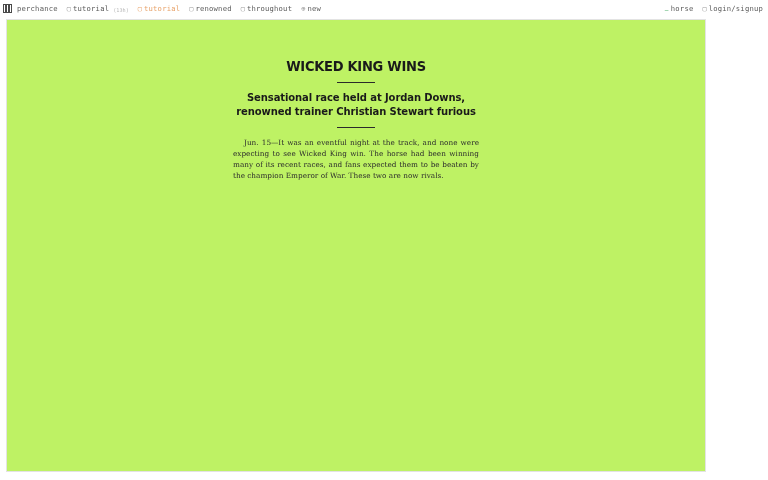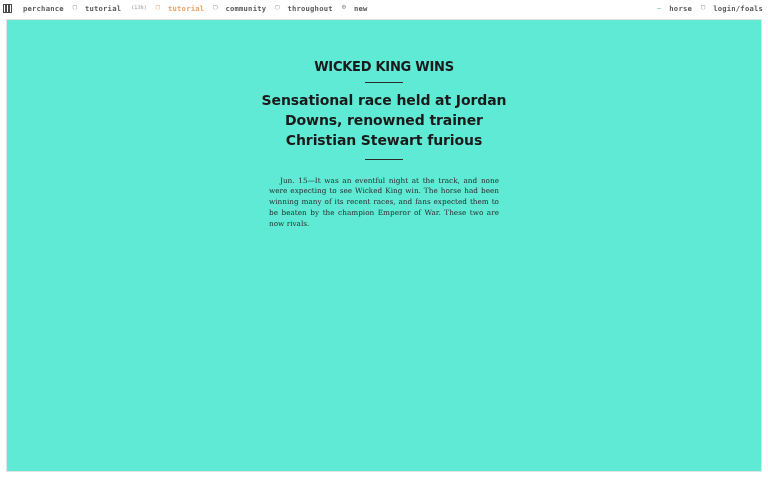--- a/index.html
+++ b/index.html
@@ -22,26 +22,25 @@
     padding: 0 5px 0 3px;
     background: #ffffff;
     font-family: "DejaVu Sans Mono", monospace;
     font-size: 7.2px;
     color: #4a4a4a;
     white-space: nowrap;
   }
   .nav-group { display: flex; align-items: center; }
   .nav-item {
     display: flex;
-    align-items: flex-start;
-    gap: 8px;
+    align-items: flex-end;
+    gap: 2px;
     margin-right: 9px;
     color: #5a5a5a;
     cursor: pointer;
-    font-weight: bold;
   }
   .nav-item:last-child { margin-right: 0; }
   .nav-item.accent, .nav-item.accent .nav-ico { color: #e8a36a; }
   .nav-label { letter-spacing: 0.2px; }
   .nav-ico {
     display: inline-block;
     font-size: 7px;
     color: #9a9a9a;
     line-height: 1;
   }
@@ -73,25 +72,25 @@
       radial-gradient(circle at 1.5px 4px, #4a4a4a 0.9px, transparent 1px),
       radial-gradient(circle at 4px 4px, #4a4a4a 0.9px, transparent 1px);
   }
   .edit-ico { color: #4cae6a; font-size: 7px; }
 
   
   #panel {
     position: absolute;
     left: 6px;
     top: 19px;
-    width: 756px;
+    width: 700px;
     height: 453px;
     box-sizing: border-box;
     border: 1px solid #e3e3e3;
-    background: #5eead4;
+    background: #bef264;
     overflow: hidden;
   }
 
   #article {
     width: 262px;
     margin: 0 auto;
     padding-top: 39px;
     color: #1d1d1d;
   }
 
@@ -112,34 +111,34 @@
     height: 0;
     border-top: 1.2px solid #2a2a2a;
     margin: 7px auto 8px auto;
   }
   .rule.second { margin: 8px auto 10px auto; }
 
   #article-subtitle {
     text-align: center;
     font-family: "DejaVu Sans", sans-serif;
     font-weight: bold;
-    font-size: 14px;
+    font-size: 10px;
     line-height: 1.42;
     color: #1a1a1a;
     margin: 0;
     letter-spacing: -0.1px;
   }
 
   .para {
     font-family: "DejaVu Serif", serif;
     font-size: 7.3px;
     line-height: 1.48;
     text-align: justify;
     text-indent: 11px;
-    margin: 16px;
+    margin: 8px;
     color: #2b2b2b;
     hyphens: none;
   }
 </style>
 </head>
 <body>
 
 <div id="topnav">
 
   <div class="nav-group">
@@ -155,21 +154,21 @@
       <span class="nav-sub">(13h)</span>
     </div>
 
     <div class="nav-item accent">
       <span class="nav-ico">▢</span>
       <span class="nav-label">tutorial</span>
     </div>
 
     <div class="nav-item">
       <span class="nav-ico">▢</span>
-      <span class="nav-label">community</span>
+      <span class="nav-label">renowned</span>
     </div>
 
     <div class="nav-item">
       <span class="nav-ico">▢</span>
       <span class="nav-label">throughout</span>
     </div>
 
     <div class="nav-item">
       <span class="nav-ico">⊕</span>
       <span class="nav-label">new</span>
@@ -179,21 +178,21 @@
 
   <div class="nav-group">
 
     <div class="nav-item">
       <span class="nav-ico edit-ico">⚊</span>
       <span class="nav-label">horse</span>
     </div>
 
     <div class="nav-item">
       <span class="nav-ico">▢</span>
-      <span class="nav-label">login/foals</span>
+      <span class="nav-label">login/signup</span>
     </div>
 
   </div>
 
 </div>
 
 <div id="panel">
 
   <div id="article">
 

